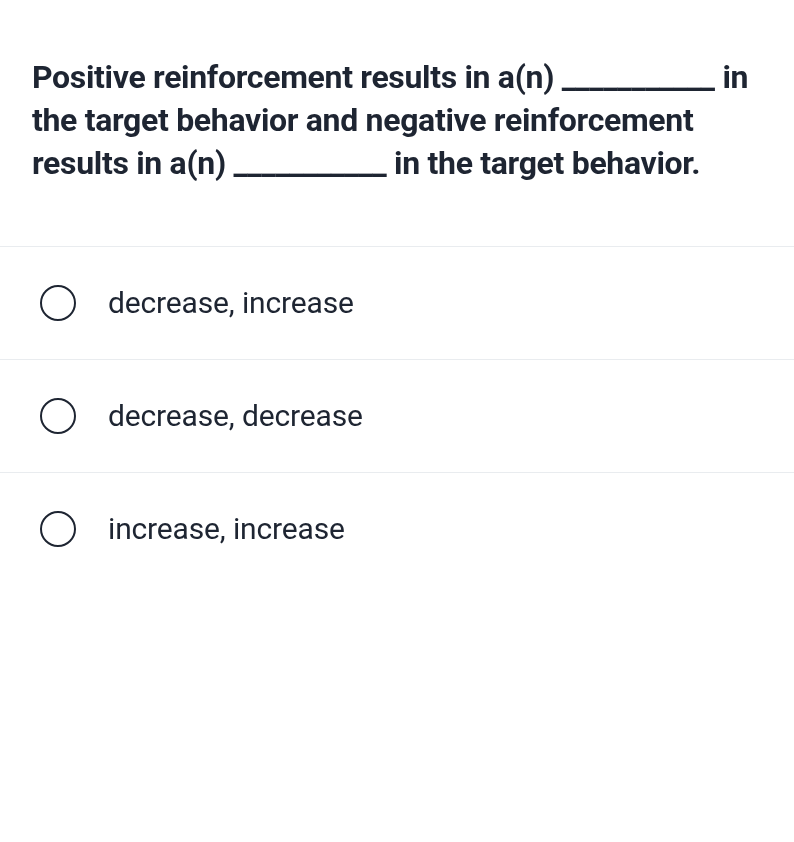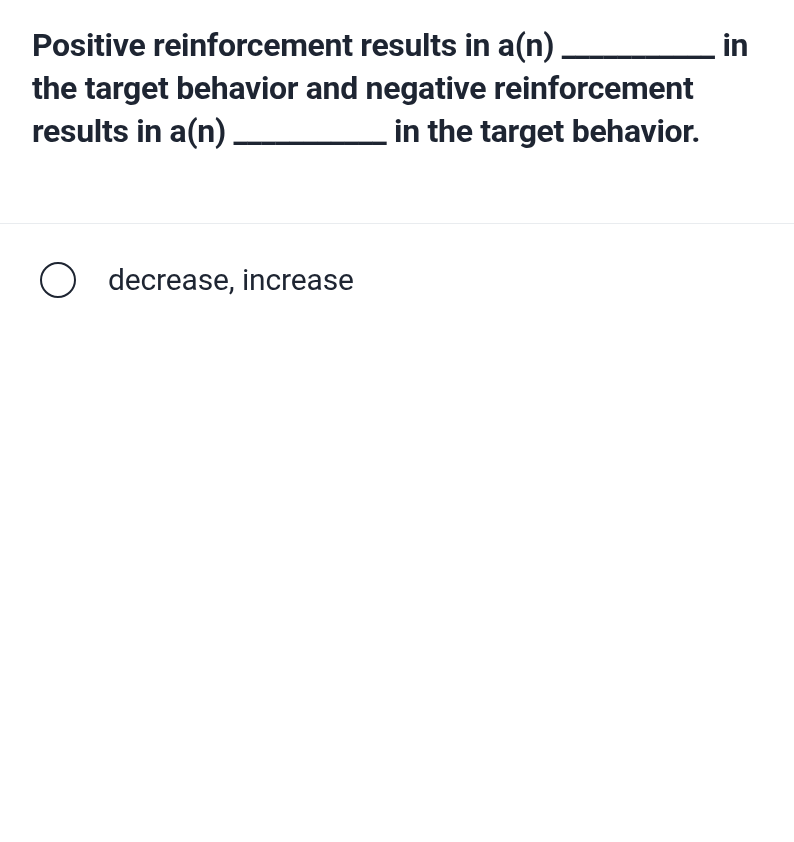--- a/index.html
+++ b/index.html
@@ -8,30 +8,31 @@
       box-sizing: border-box;
     }
     body {
       font-family: -apple-system, BlinkMacSystemFont, "Segoe UI", Roboto, Helvetica, Arial, sans-serif;
       background: #ffffff;
       width: 794px;
       color: #1e2532;
     }
     .question-block {
       padding: 24px 32px 50px 32px;
+      margin-top: 32px;
     }
     .question-text {
       font-size: 32px;
       font-weight: 700;
       line-height: 1.35;
       color: #1e2532;
       letter-spacing: -0.01em;
     }
     .options {
-      margin-top: 19px;
+      margin-top: 10px;
     }
     .option {
       display: flex;
       align-items: center;
       padding: 38px 40px;
       border-top: 1px solid #e9ecef;
       cursor: pointer;
     }
     .option:first-child {
       border-top: 1px solid #e9ecef;
@@ -56,13 +57,21 @@
 
 <div class="question-block">
   <div class="question-text">Positive reinforcement results in a(n) ___________ in the target behavior and negative reinforcement results in a(n) ___________ in the target behavior.</div>
 </div>
 
 <div class="options">
   <div class="option">
     <div class="radio-circle"></div>
     <div class="option-label">decrease, increase</div>
   </div>
+  <div class="option">
+    <div class="radio-circle"></div>
+    <div class="option-label">decrease, decrease</div>
+  </div>
+  <div class="option">
+    <div class="radio-circle"></div>
+    <div class="option-label">increase, increase</div>
+  </div>
 </div>
 
 </body></html>

